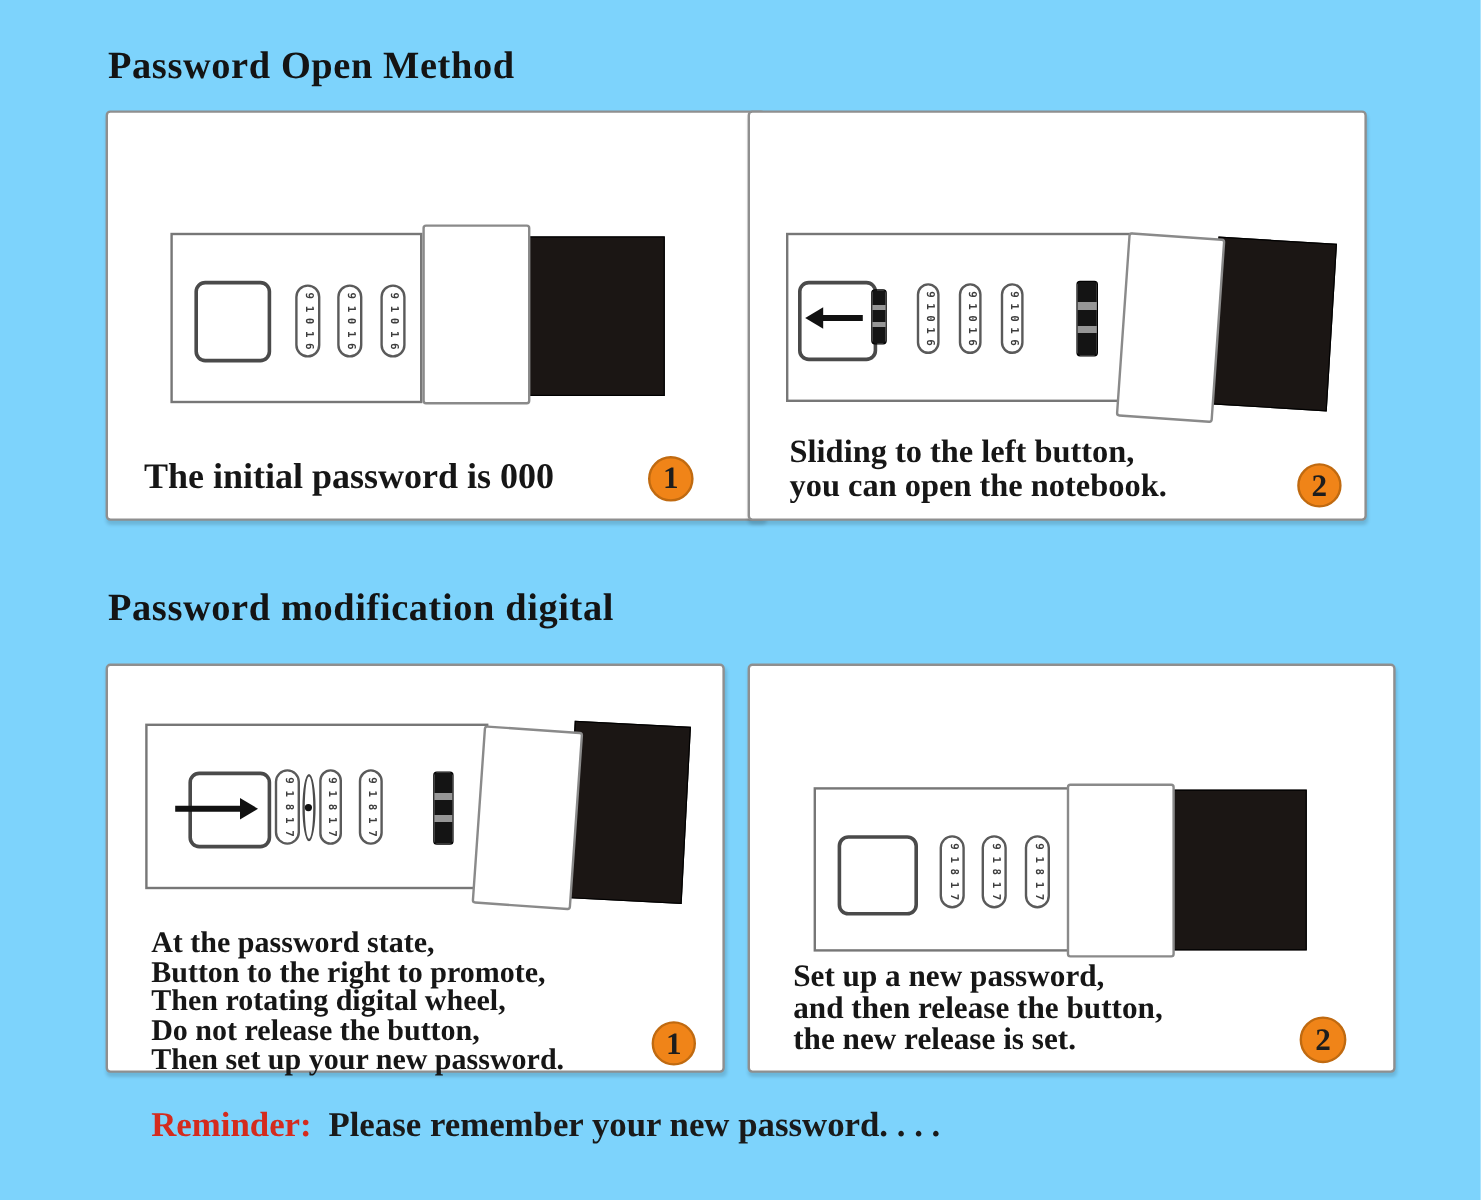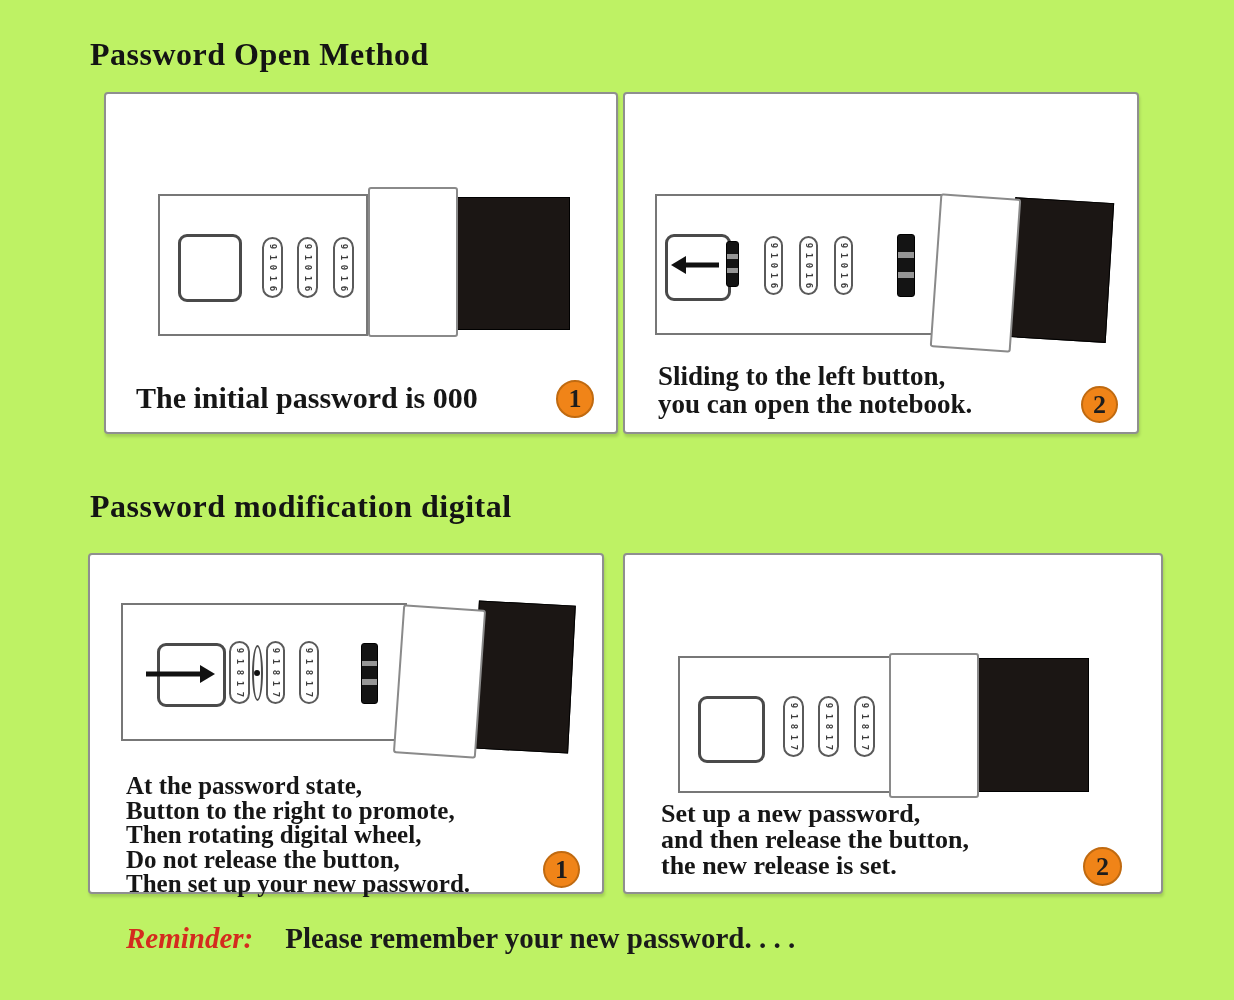--- a/index.html
+++ b/index.html
@@ -1,30 +1,30 @@
 <!DOCTYPE html>
 <html style="--badge-orange: #F08418; --badge-border: #C06A10; --reminder-red: #D42B1E; --notebook-black: #1B1614;"><head>
 <meta charset="utf-8">
 <style>
   html,body{margin:0;padding:0;background:#ffffff;}
   #canvas{
-    position:relative;width:1234px;height:1000px;background:#bef264;overflow:hidden;
+    position:relative;width:1234px;height:1000px;background:#7dd3fc;overflow:hidden;
     font-family:"Liberation Serif", serif;color:#1a1a1a;
   }
   .section-title{
     position:absolute;font-size:32px;font-weight:700;letter-spacing:.5px;color:#141414;white-space:nowrap;
   }
   #title-open{left:90px;top:36px;}
   #title-mod{left:90px;top:488px;}
 
   .panel{
     position:absolute;background:#ffffff;border:2px solid #8f8f8f;border-radius:4px;
     box-shadow:1px 3px 3px rgba(0,0,0,.14);
   }
-  #p1{left:104px;top:92px;width:510px;height:338px;}
+  #p1{left:88px;top:92px;width:510px;height:338px;padding-left:36px;}
   #p2{left:623px;top:92px;width:512px;height:338px;}
   #p3{left:88px;top:553px;width:512px;height:337px;}
   #p4{left:623px;top:553px;width:512px;height:337px;padding-left:24px;}
 
   .lock-body{position:absolute;background:#fff;border:2px solid #777;z-index:1;}
   .lock-button{position:absolute;background:#fff;border:3px solid #4a4a4a;border-radius:9px;z-index:2;}
   .slider{position:absolute;background:#fff;border:2px solid #8a8a8a;border-radius:3px;z-index:3;}
   .notebook{position:absolute;background:var(--notebook-black,#1b1614);border:1px solid #000;z-index:2;}
   .wheel{
     position:absolute;width:21px;height:61px;border:2px solid #5a5a5a;border-radius:11px;background:#fff;z-index:2;
@@ -101,21 +101,21 @@
   #p4 .lock-button{left:73px;top:141px;width:61px;height:61px;}
   #p4 .wheel.w1{left:158px;top:141px;}
   #p4 .wheel.w2{left:193px;top:141px;}
   #p4 .wheel.w3{left:229px;top:141px;}
   #p4 .slider{left:264px;top:98px;width:86px;height:141px;}
   #p4 .notebook{left:351px;top:103px;width:111px;height:132px;}
 
   #reminder{
     position:absolute;left:126px;top:922px;font-size:29px;font-weight:700;white-space:nowrap;
   }
-  #reminder .red{color:var(--reminder-red,#d42b1e);margin-right:32px;font-style:italic;}
+  #reminder .red{color:var(--reminder-red,#d42b1e);margin-right:14px;}
   #reminder .black{color:#1a1a1a;}
 </style>
 </head>
 <body>
 
 <div id="canvas">
 
   <div class="section-title" id="title-open">Password Open Method</div>
 
   <div class="panel" id="p1">

